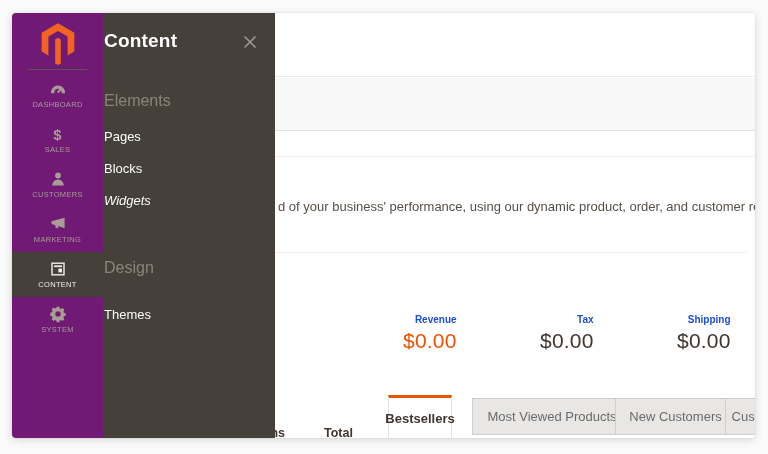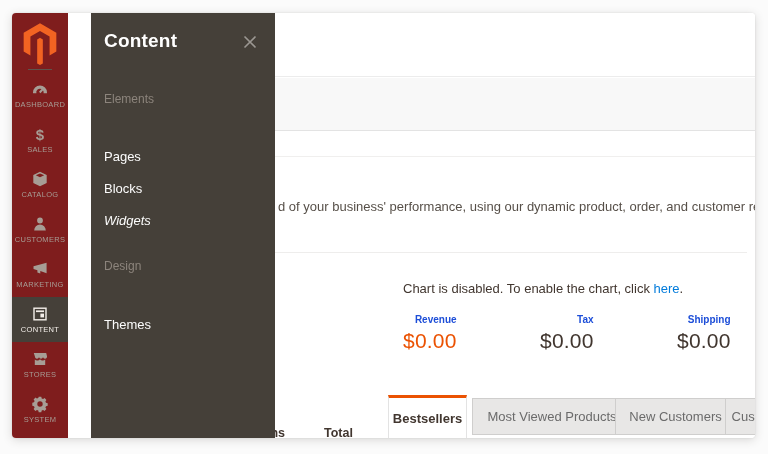--- a/index.html
+++ b/index.html
@@ -10,22 +10,22 @@
     -webkit-font-smoothing:antialiased;
   }
   .card {
     position:absolute; left:12px; top:13px; width:743px; height:425px;
     background:#ffffff; border-radius:4px; overflow:hidden;
     box-shadow:0 2px 10px rgba(60,55,50,.18), 0 0 2px rgba(60,55,50,.12);
   }
 
   
   .sidebar {
-    position:absolute; left:0; top:0; width:56px; height:100%;
-    background:#7f1d1d; z-index:30; display:flex; flex-direction:column;
+    position:absolute; left:0; top:0; width:91px; height:100%;
+    background:#701a75; z-index:30; display:flex; flex-direction:column;
   }
   .logo-box { height:52px; display:flex; align-items:center; justify-content:center; padding-top:10px; cursor:pointer; }
   .side-divider { height:1px; background:#5d554d; margin:4px 16px 2px 16px; }
   .nav-item {
     height:45px; display:flex; flex-direction:column; align-items:center;
     justify-content:center; gap:2px; color:#a79d95; cursor:pointer;
   }
   .nav-item .ic { height:17px; display:flex; align-items:center; justify-content:center; }
   .nav-item svg { fill:currentColor; }
   .nav-item .dollar { font-size:15px; font-weight:bold; line-height:15px; }
@@ -35,24 +35,24 @@
   
   .flyout {
     position:absolute; left:79px; top:0; width:184px; height:100%;
     background:#454039; z-index:20;
   }
   .flyout-title {
     position:absolute; left:13px; top:17px; font-size:19px; font-weight:bold;
     color:#ffffff; letter-spacing:.2px;
   }
   .flyout-close { position:absolute; right:17px; top:21px; width:16px; height:16px; cursor:pointer; }
-  .section-heading { position:absolute; left:13px; font-size:12px; color:#8c847c; }
-  .flyout-item { position:absolute; left:13px; font-size:13px; color:#fcfcfc; cursor:pointer;margin-top:20px; }
+  .section-heading { position:absolute; left:13px; font-size:16px; color:#8c847c; }
+  .flyout-item { position:absolute; left:13px; font-size:13px; color:#fcfcfc; cursor:pointer; }
   .fy-elements { top:79px; } .fy-pages { top:116px; } .fy-blocks { top:148px;text-align:right; }
-  .fy-widgets { top:180px;font-style:italic; } .fy-design { top:246px; } .fy-themes { top:284px;text-align:center; }
+  .fy-widgets { top:180px;font-style:italic; } .fy-design { top:246px; } .fy-themes { top:294px;text-align:center; }
 
   
   .main { position:absolute; left:79px; top:0; right:0; bottom:0; background:#fff; z-index:1; }
   .band-a { position:absolute; left:0; top:0; right:0; height:64px; background:#fff; border-bottom:1px solid #ececec; }
   .band-b { position:absolute; left:0; top:65px; right:0; height:53px; background:#f8f8f8; border-bottom:1px solid #e3e3e3; }
   .band-c { position:absolute; left:0; top:119px; right:0; height:25px; background:#fff; border-bottom:1px solid #f0efee; }
 
   .intro-text {
     position:absolute; left:184px; right:0; top:186px; font-size:13px; color:#575049;
     white-space:nowrap; overflow:hidden; padding-left:3px;
@@ -64,21 +64,21 @@
 
   .stat { position:absolute; top:301px; }
   .stat-revenue { left:312px; } .stat-tax { left:449px; } .stat-shipping { left:586px; }
   .stat-label { font-size:10px; font-weight:bold; color:#1d4ed8;text-align:right; }
   .stat-value { font-size:21px; color:#41362f; margin-top:4px; letter-spacing:.2px; }
   .stat-value.orange { color:#eb5202; }
 
   .tab { position:absolute; display:flex; align-items:center; justify-content:center;
          font-size:13px; cursor:pointer; }
   .tab.active {
-    top:382px; left:297px; width:79px; height:43px; background:#fff;
+    top:382px; left:297px; width:64px; height:43px; background:#fff;
     border-top:3px solid #eb5202; border-left:1px solid #e3e3e3; border-right:1px solid #e3e3e3;
     font-weight:bold; color:#41362f; z-index:3;
   }
   .tab.inactive {
     top:385px; height:37px; background:#e8e7e6; border:1px solid #cfcecd; color:#6b6b6b; z-index:2;
   }
   .tab-mvp { left:381px; width:160px; } .tab-nc { left:524px; width:121px; } .tab-cust { left:634px; width:76px; }
 
   .th { position:absolute; top:413px; font-size:12.5px; font-weight:bold; color:#41362f; }
   .th-items { left:101px; width:93px; text-align:right; }
@@ -91,21 +91,20 @@
 
   <div class="main">
     <div class="band-a"></div>
     <div class="band-b"></div>
     <div class="band-c"></div>
 
     <div class="intro-text">d of your business' performance, using our dynamic product, order, and customer reports</div>
 
     <div class="rule"></div>
 
-    <div class="chart-notice"><span>Chart is disabled. To enable the chart, click </span><a>here</a><span>.</span></div>
 
     <div class="stat stat-revenue">
       <div class="stat-label">Revenue</div>
       <div class="stat-value orange">$0.00</div>
     </div>
     <div class="stat stat-tax">
       <div class="stat-label">Tax</div>
       <div class="stat-value">$0.00</div>
     </div>
     <div class="stat stat-shipping">
@@ -155,28 +154,20 @@
           </svg>
       </span>
       <span class="nav-label">DASHBOARD</span>
     </div>
 
     <div class="nav-item">
       <span class="ic dollar">$</span>
       <span class="nav-label">SALES</span>
     </div>
 
-    <div class="nav-item">
-      <span class="ic">
-        <svg width="18" height="18" viewBox="0 0 18 18">
-            <path d="M9 1.8 15.7 4.9 v8.2 L9 16.2 2.3 13.1 V4.9 Z M9 3.4 4.8 5.3 9 7.2 l4.2-1.9 Z M4.1 6.6 8.3 8.5 v5.6 L4.1 12.2 Z M13.9 6.6 v5.6 l-4.2 1.9 V8.5 Z"></path>
-          </svg>
-      </span>
-      <span class="nav-label">CATALOG</span>
-    </div>
 
     <div class="nav-item">
       <span class="ic">
         <svg width="18" height="18" viewBox="0 0 18 18">
             <path d="M9 2.6a2.9 2.9 0 1 1 0 5.8 2.9 2.9 0 0 1 0-5.8Z M3.2 15.4a5.8 5.8 0 0 1 11.6 0Z"></path>
           </svg>
       </span>
       <span class="nav-label">CUSTOMERS</span>
     </div>
 
@@ -193,28 +184,20 @@
       <span class="ic">
         <svg width="18" height="18" viewBox="0 0 18 18">
           <rect x="3" y="3.2" width="12" height="11.6" fill="none" stroke="currentColor" stroke-width="1.4"></rect>
           <rect x="5" y="5.4" width="8" height="1.7"></rect>
           <rect x="9.4" y="8.6" width="3.6" height="3.8"></rect>
         </svg>
       </span>
       <span class="nav-label">CONTENT</span>
     </div>
 
-    <div class="nav-item">
-      <span class="ic">
-        <svg width="18" height="18" viewBox="0 0 18 18">
-            <path d="M2.8 3 h12.4 l.9 3.6 a2.1 2.1 0 0 1-4.1.6 a2.1 2.1 0 0 1-4 0 a2.1 2.1 0 0 1-4.1-.6 Z M3.8 9.6 a3.5 3.5 0 0 0 5.2-.4 a3.5 3.5 0 0 0 5.2.4 V15 H3.8 Z"></path>
-          </svg>
-      </span>
-      <span class="nav-label">STORES</span>
-    </div>
 
     <div class="nav-item">
       <span class="ic">
         <svg width="18" height="18" viewBox="0 0 18 18">
             <path fill-rule="evenodd" d="M7.7 1.8 h2.6 l.4 1.7 1.4.6 1.5-1 1.8 1.9 -1 1.4 .6 1.4 1.7.4 v2.6 l-1.7.4 -.6 1.4 1 1.5 -1.9 1.8 -1.4-1 -1.4.6 -.4 1.7 H7.7 l-.4-1.7 -1.4-.6 -1.5 1 -1.8-1.9 1-1.4 -.6-1.4 -1.7-.4 V7.7 l1.7-.4 .6-1.4 -1-1.5 1.9-1.8 1.4 1 1.4-.6 Z M9 6.3 a2.7 2.7 0 1 0 0 5.4 2.7 2.7 0 0 0 0-5.4 Z"></path>
           </svg>
       </span>
       <span class="nav-label">SYSTEM</span>
     </div>
   </div>

